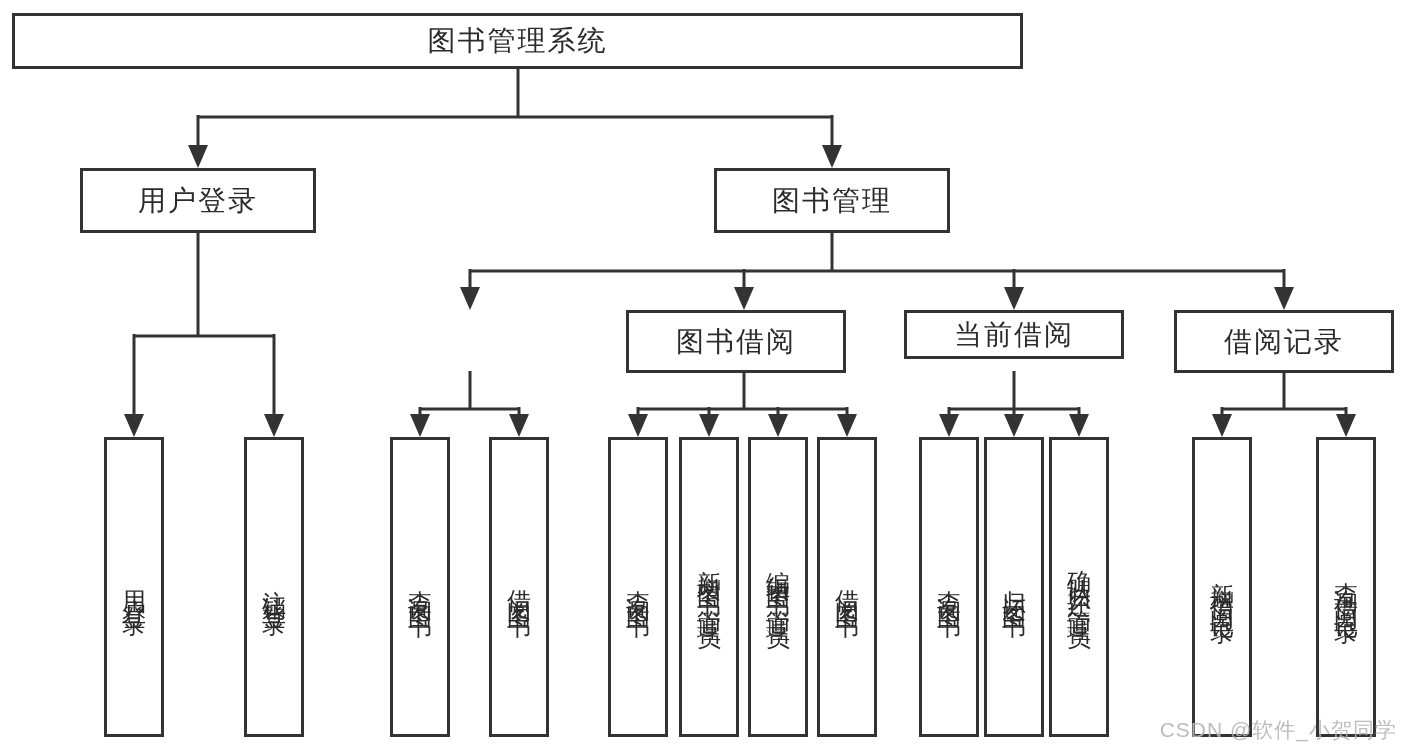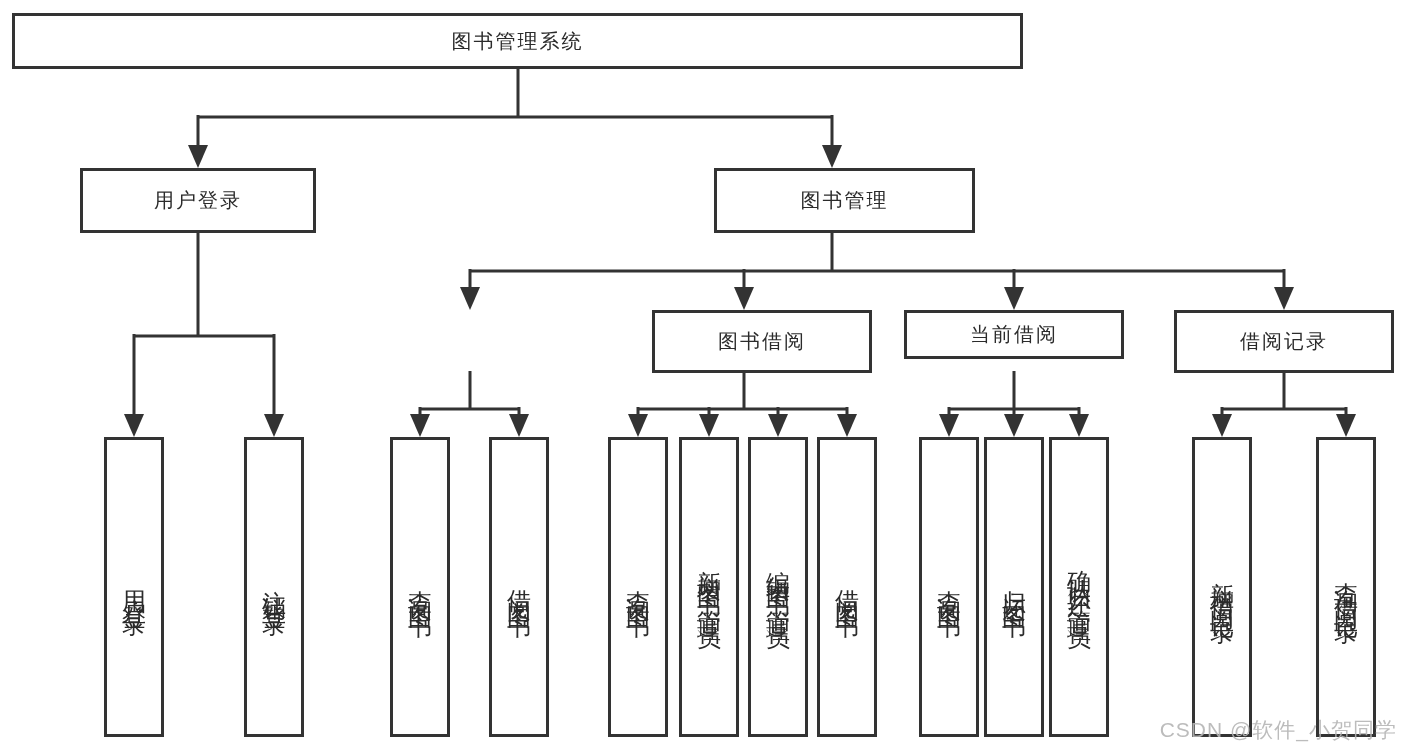--- a/index.html
+++ b/index.html
@@ -20,21 +20,21 @@
   .connectors .lines path{stroke:var(--line);stroke-width:3;fill:none;}
   .connectors .heads polygon{fill:var(--line);stroke:none;}
   .box{
     position:absolute;
     box-sizing:border-box;
     background:#fff;
     border:3px solid var(--line);
     display:flex;align-items:center;justify-content:center;
   }
   .hlabel{
-    font-size:20px;color:var(--text);letter-spacing:2px;white-space:nowrap;
+    font-size:28px;color:var(--text);letter-spacing:2px;white-space:nowrap;
   }
   .vbox{top:437px;width:60px;height:300px;}
   .vlabel{
     writing-mode:vertical-rl;
     text-orientation:mixed;
     font-size:24px;
     letter-spacing:8px;
     line-height:54px;
     color:var(--text);
     white-space:nowrap;
@@ -95,25 +95,25 @@
     </g>
   </svg>
 
   <div class="box hbox" style="left:12px;top:13px;width:1011px;height:56px">
     <span class="hlabel">图书管理系统</span>
   </div>
 
   <div class="box hbox" style="left:80px;top:168px;width:236px;height:65px">
     <span class="hlabel">用户登录</span>
   </div>
-  <div class="box hbox" style="left:714px;top:168px;width:261px;height:65px">
+  <div class="box hbox" style="left:714px;top:168px;width:236px;height:65px">
     <span class="hlabel">图书管理</span>
   </div>
 
-  <div class="box hbox" style="left:652px;top:310px;width:220px;height:63px">
+  <div class="box hbox" style="left:626px;top:310px;width:220px;height:63px">
     <span class="hlabel">图书借阅</span>
   </div>
   <div class="box hbox" style="left:904px;top:310px;width:220px;height:49px">
     <span class="hlabel">当前借阅</span>
   </div>
   <div class="box hbox" style="left:1174px;top:310px;width:220px;height:63px">
     <span class="hlabel">借阅记录</span>
   </div>
 
   <div class="box vbox" style="left:104px">

